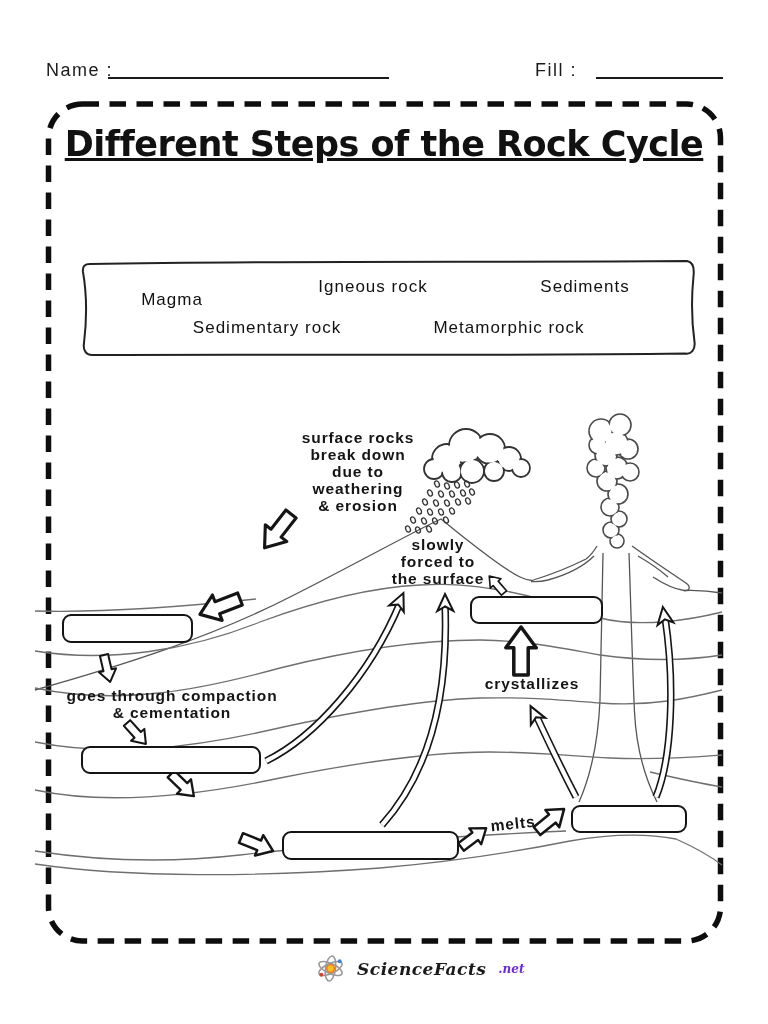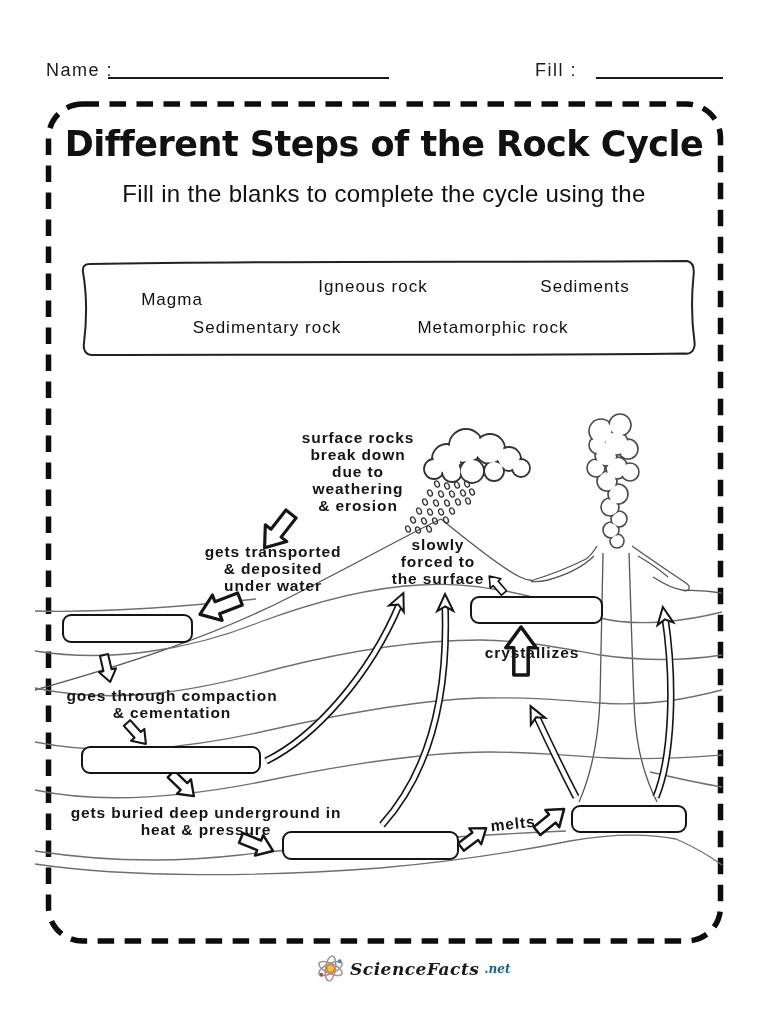--- a/index.html
+++ b/index.html
@@ -4,21 +4,21 @@
 <style>
   html,body{margin:0;padding:0;background:#e8e8e8;}
   .page{position:relative;width:768px;height:1024px;background:#ffffff;overflow:hidden;
         font-family:"Liberation Sans",sans-serif;color:#111;}
   svg.bg{position:absolute;left:0;top:0;z-index:1;}
   .ov{position:absolute;z-index:2;}
   
   .hdr-label{font:400 18px "Liberation Sans",sans-serif;letter-spacing:1.5px;color:#1a1a1a;}
   .writeline{border-top:2.4px solid #1a1a1a;height:0;}
   
-  .title{font:700 35px "DejaVu Sans",sans-serif;letter-spacing:-0.5px;text-align:center;white-space:nowrap;}
+  .title{font:700 35px "DejaVu Sans",sans-serif;letter-spacing:-0.5px;text-align:center;white-space:nowrap;text-decoration:underline;}
   .subtitle{font:400 24px/26px "Liberation Sans",sans-serif;text-align:center;letter-spacing:0.3px;}
   
   .bankword{font:400 17px "Liberation Sans",sans-serif;letter-spacing:1px;white-space:nowrap;
             transform:translateX(-50%);}
   
   .dlabel{transform:translateX(-50%);text-align:center;white-space:nowrap;
           font:700 15.5px/17px "Liberation Sans",sans-serif;letter-spacing:0.9px;color:#141414;}
   
   .ansbox{background:#fff;border:2.6px solid #141414;border-radius:9px;box-sizing:border-box;}
   
@@ -206,71 +206,61 @@
     </g>
   </svg>
 
   <div class="ov hdr-label" style="left:46px;top:60px">Name :</div>
   <div class="ov writeline" style="left:108px;top:77px;width:281px"></div>
   <div class="ov hdr-label" style="left:535px;top:60px">Fill :</div>
   <div class="ov writeline" style="left:596px;top:77px;width:127px"></div>
 
   <div class="ov title" style="left:384px;top:124px;transform:translateX(-50%)">Different Steps of the Rock Cycle</div>
   <div class="ov subtitle" style="left:384px;top:181px;transform:translateX(-50%);width:660px">
-    <div>Fill in the blanks to complete the cycle using the</div>
   </div>
 
   <div class="ov bankword" style="left:172px;top:290px">Magma</div>
   <div class="ov bankword" style="left:373px;top:277px">Igneous rock</div>
   <div class="ov bankword" style="left:585px;top:277px">Sediments</div>
   <div class="ov bankword" style="left:267px;top:318px">Sedimentary rock</div>
-  <div class="ov bankword" style="left:493px;top:318px">Metamorphic rock</div>
+  <div class="ov bankword" style="left:509px;top:318px">Metamorphic rock</div>
 
   <div class="ov dlabel" style="left:358px;top:429px">
     <div>surface rocks</div>
     <div>break down</div>
     <div>due to</div>
     <div>weathering</div>
     <div>&amp; erosion</div>
   </div>
-  <div class="ov dlabel" style="left:273px;top:543px">
-    <div>gets transported</div>
-    <div>&amp; deposited</div>
-    <div>under water</div>
-  </div>
   <div class="ov dlabel" style="left:438px;top:536px">
     <div>slowly</div>
     <div>forced to</div>
     <div>the surface</div>
   </div>
-  <div class="ov dlabel" style="left:532px;top:644px">crystallizes</div>
+  <div class="ov dlabel" style="left:532px;top:675px">crystallizes</div>
   <div class="ov dlabel" style="left:172px;top:687px">
     <div>goes through compaction</div>
     <div>&amp; cementation</div>
-  </div>
-  <div class="ov dlabel" style="left:206px;top:804px">
-    <div>gets buried deep underground in</div>
-    <div>heat &amp; pressure</div>
   </div>
   <div class="ov dlabel" style="left:513px;top:815px;transform:translateX(-50%) rotate(-6deg)">melts</div>
 
   <div class="ov ansbox" style="left:62px;top:614px;width:131px;height:29px"></div>
   <div class="ov ansbox" style="left:81px;top:746px;width:180px;height:28px"></div>
   <div class="ov ansbox" style="left:282px;top:831px;width:177px;height:29px"></div>
   <div class="ov ansbox" style="left:571px;top:805px;width:116px;height:28px"></div>
   <div class="ov ansbox" style="left:470px;top:596px;width:133px;height:28px"></div>
 
-  <div class="ov" style="left:316px;top:954px;display:flex;align-items:center;gap:5px">
+  <div class="ov" style="left:316px;top:954px;display:flex;align-items:center;gap:12px">
     <svg width="29" height="29" viewBox="0 0 30 30">
       <g fill="none" stroke="#999" stroke-width="1.6">
         <ellipse cx="15" cy="15" rx="13" ry="5.2" transform="rotate(25 15 15)"></ellipse>
         <ellipse cx="15" cy="15" rx="13" ry="5.2" transform="rotate(-25 15 15)"></ellipse>
         <ellipse cx="15" cy="15" rx="5.2" ry="13" transform="rotate(8 15 15)"></ellipse>
       </g>
       <circle cx="15" cy="15" r="4" fill="#f7c41f" stroke="#ee7226" stroke-width="1.5"></circle>
       <circle cx="24.5" cy="7.5" r="2" fill="#3f7fd4"></circle>
       <circle cx="5.5" cy="21.5" r="2" fill="#d04432"></circle>
     </svg>
     <span class="brand">ScienceFacts</span>
-    <span class="brand-tld" style="color:#0369a1">.net</span>
+    <span class="brand-tld" style="color:#6d28d9">.net</span>
   </div>
 
 </div>
 
 </body></html>

